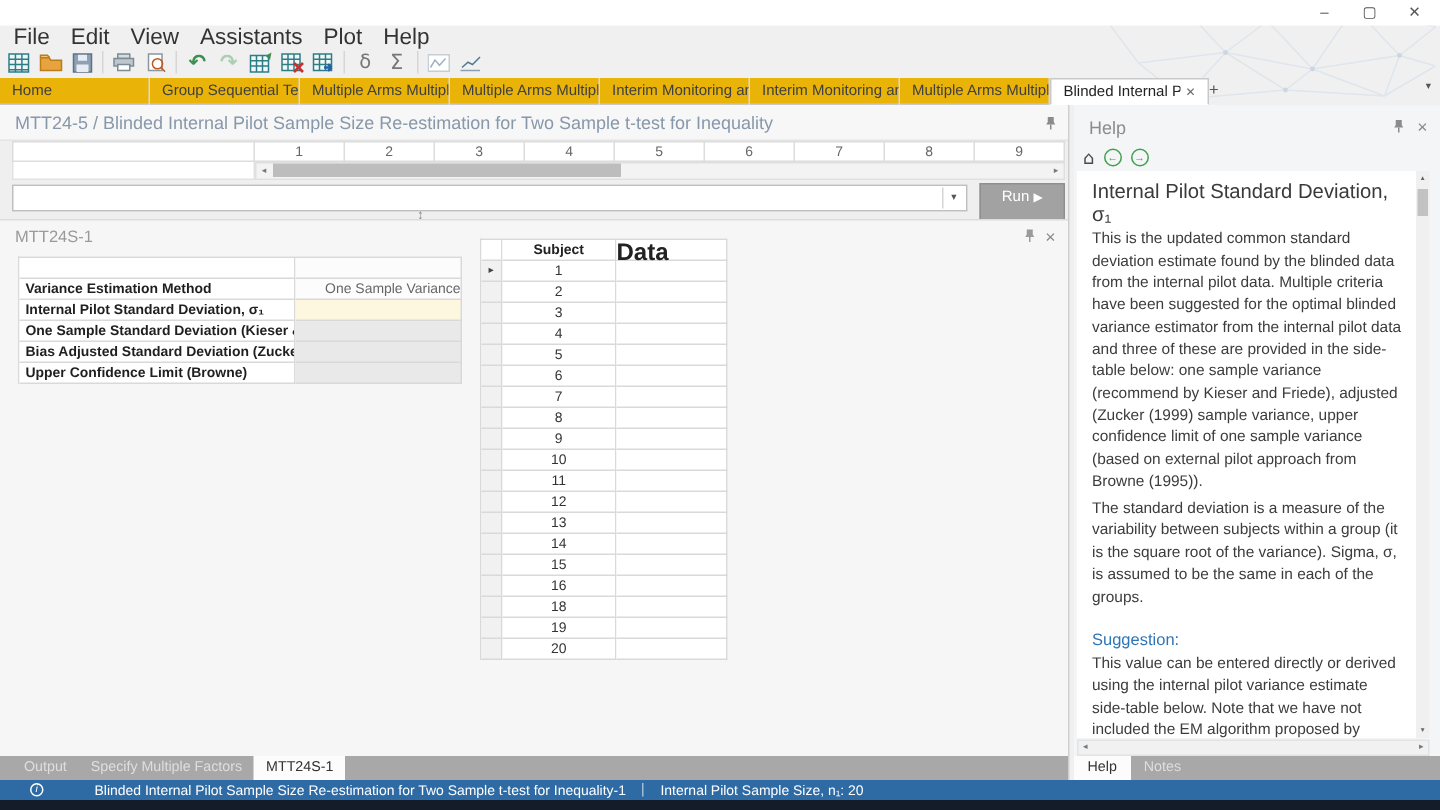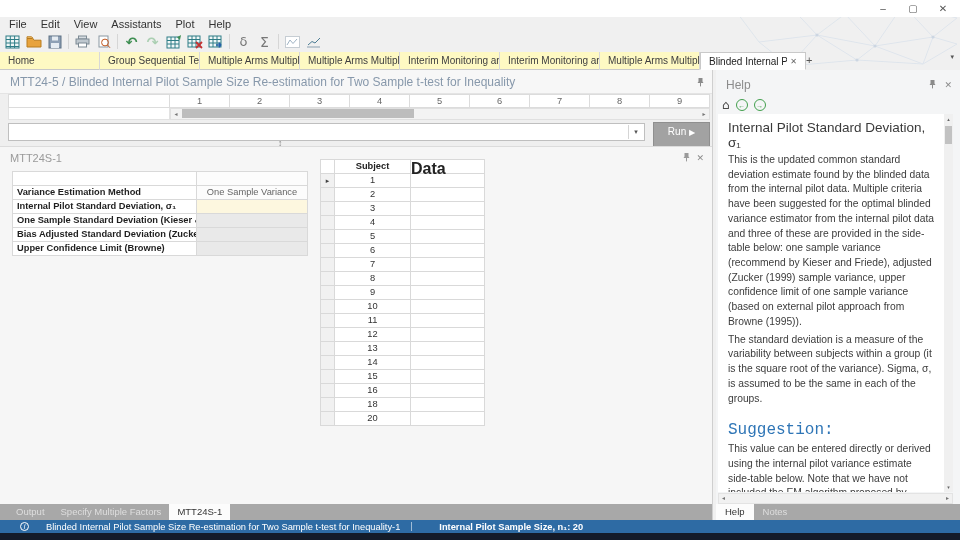--- a/index.html
+++ b/index.html
@@ -11,34 +11,34 @@
   .mesh { position:absolute; right:0; top:0; pointer-events:none; }
 
   
   .titlebar { position:absolute; left:0; top:0; width:960px; height:17px; background:#fff; }
   .win-controls { position:absolute; right:2px; top:0; height:17px; display:flex; }
   .win-btn { width:30px; height:17px; display:flex; align-items:center; justify-content:center;
              font-size:10px; color:#555; }
 
   
   .menubar { position:absolute; left:2px; top:17px; width:700px; height:14px; display:flex;
-             align-items:center; font-size:11px; color:#333; background:transparent; }
+             align-items:center; font-size:15px; color:#333; background:transparent; }
   .menu-item { padding:0 7px; }
 
   
   .toolbar { position:absolute; left:0; top:31px; width:720px; height:21px; display:flex;
              align-items:center; padding-left:2px; }
   .tool { width:21px; height:18px; display:flex; align-items:center; justify-content:center; }
   .tool-sep { width:1px; height:15px; background:#d6d6d6; margin:0 3px; }
   .glyph-green { color:#3e8e52; font-size:14px; font-weight:bold; font-family:"DejaVu Sans",sans-serif; }
   .glyph-pale  { color:#abcfb2; font-size:14px; font-weight:bold; font-family:"DejaVu Sans",sans-serif; }
   .glyph-gray  { color:#777;    font-size:12px; font-family:"DejaVu Sans",sans-serif; }
 
   
-  .tabbar { position:absolute; left:0; top:52px; width:796px; height:18px; background:#fef9c3;
+  .tabbar { position:absolute; left:0; top:52px; width:796px; height:18px; background:#eab308;
             border-bottom:1px solid #c9c9c9; display:flex; }
   .tab { flex:none; width:100px; height:18px; line-height:17px; font-size:10px; color:#404040;
          padding:0 8px; border-right:1px solid #d8d8d8; white-space:nowrap; overflow:hidden; }
   .tab.active { width:106px; background:#fff; border:1px solid #c9c9c9; border-bottom:1px solid #fff;
                 color:#222; display:flex; align-items:center; }
   .tab.active .tab-label { flex:1; overflow:hidden; white-space:nowrap; }
   .tab-close { font-size:8px; color:#666; margin-left:3px; }
   .tab-plus { width:20px; text-align:center; font-size:11px; color:#555; line-height:17px; }
   .tab-overflow { position:absolute; right:6px; top:53px; font-size:7px; color:#555; }
 
@@ -80,21 +80,21 @@
   .subpanel-title { position:absolute; left:10px; top:5px; font-size:11px; color:#9a9a9a; }
   .panel-icons { position:absolute; right:8px; top:5px; display:flex; gap:6px; align-items:center; }
   .pin-svg, .close-tiny { color:#8b8b8b; font-size:9px; }
 
   .param-table { position:absolute; left:12px; top:24px; width:296px;
                  border-top:1px solid #d9d9d9; border-left:1px solid #d9d9d9; background:#fff; }
   .prow { display:flex; height:14px; }
   .pcell { border-right:1px solid #d9d9d9; border-bottom:1px solid #d9d9d9; height:14px; }
   .p-label { width:184px; font-weight:bold; font-size:9.3px; color:#1f1f1f; padding:1px 0 0 4px;
              background:#fff; white-space:nowrap; overflow:hidden; }
-  .p-value { width:111px; text-align:center; font-size:9.3px; color:#666; background:#fcfcfc;
+  .p-value { width:111px; text-align:right; font-size:9.3px; color:#666; background:#fcfcfc;
              padding-top:1px; }
   .p-value.v-highlight { background:#fdf7df; }
   .p-value.v-disabled  { background:#e9e9e9; }
 
   .data-table { position:absolute; left:320px; top:12px; width:165px;
                 border-top:1px solid #d9d9d9; border-left:1px solid #d9d9d9; background:#fff; }
   .drow { display:flex; height:14px; }
   .dcell { border-right:1px solid #d9d9d9; border-bottom:1px solid #d9d9d9; height:14px; }
   .d-sel  { width:14px; background:#f1f1f1; font-size:7px; color:#444; text-align:center; line-height:13px; }
   .d-subj { width:76px; text-align:center; font-size:9.3px; color:#333; background:#fff; padding-top:1px; }
@@ -111,38 +111,38 @@
   .help-title { position:absolute; left:10px; top:8px; font-size:12px; color:#8c8c8c; }
   .help-head-icons { position:absolute; right:8px; top:9px; display:flex; gap:8px; align-items:center; }
   .help-nav { position:absolute; left:6px; top:27px; height:16px; display:flex; gap:6px; align-items:center; }
   .home-glyph { font-size:12px; color:#4a4a4a; font-family:"DejaVu Sans",sans-serif; }
   .nav-circle { width:12px; height:12px; border:1px solid #43a04e; border-radius:50%;
                 display:flex; align-items:center; justify-content:center; font-size:7px; color:#43a04e; }
   .help-content { position:absolute; left:2px; top:44px; width:226px; height:378px; background:#fff;
                   padding:6px 8px 0 10px; overflow:hidden; }
   .help-heading { font-size:13.5px; color:#3a3a3a; margin-bottom:2px; }
   .help-content p { font-size:10.3px; line-height:1.43; color:#3c3c3c; margin:3px 0; }
-  .help-sub { font-size:16px; color:#2e75b6; margin:15px 0 2px;font-family:Liberation Mono, monospace; }
+  .help-sub { font-size:11px; color:#2e75b6; margin:15px 0 2px; }
   .help-vscroll { position:absolute; left:228px; top:44px; width:9px; height:378px; background:#f0f0f0; }
   .vs-arrow { position:absolute; left:0; width:9px; font-size:5px; color:#666; text-align:center; }
   .vs-thumb { position:absolute; left:1px; top:12px; width:7px; height:18px; background:#c2c2c2; }
   .help-hscroll { position:absolute; left:2px; top:423px; width:235px; height:11px; background:#f1f1f1;
                   border:1px solid #e3e3e3; }
   .help-hs-arrow { position:absolute; top:0; font-size:6px; color:#777; line-height:9px; }
   .help-tabs { position:absolute; left:0; top:434px; width:244px; height:16px; background:#a8a8a8;
                display:flex; font-size:9.5px; line-height:16px; }
   .htab { padding:0 9px; color:#dedede; }
   .htab.active { background:#fcfcfc; color:#333; }
 
   
   .statusbar { position:absolute; left:0; top:520px; width:960px; height:13px; background:#2e6ba4;
                color:#fff; display:flex; align-items:center; font-size:9.3px; }
   .info-icon { width:9px; height:9px; border:1px solid #fff; border-radius:50%; margin-left:20px;
                font-size:7px; line-height:8px; text-align:center; font-style:italic; }
-  .status-msg { margin-left:17px; white-space:nowrap; }
+  .status-msg { margin-left:34px; white-space:nowrap; }
   .status-div { width:1px; height:9px; background:rgba(255,255,255,.55); margin:0 11px; }
   .bottomstrip { position:absolute; left:0; top:533px; width:960px; height:7px; background:#141b29; }
 </style>
 </head>
 <body>
 
 <div id="app">
 
   <svg class="mesh" width="235" height="70" viewBox="0 0 235 70">
     <g stroke="#dde4ec" stroke-width="1" fill="none" opacity="0.9">
@@ -447,20 +447,25 @@
             <div class="dcell d-subj">16</div>
             <div class="dcell d-data"></div>
           </div>
           <div class="drow">
             <div class="dcell d-sel"></div>
             <div class="dcell d-subj">18</div>
             <div class="dcell d-data"></div>
           </div>
           <div class="drow">
             <div class="dcell d-sel"></div>
+            <div class="dcell d-subj">19</div>
+            <div class="dcell d-data"></div>
+          </div>
+          <div class="drow">
+            <div class="dcell d-sel"></div>
             <div class="dcell d-subj">20</div>
             <div class="dcell d-data"></div>
           </div>
         </div>
     </div>
 
     <div class="doc-bottom-tabs">
         <div class="btab">Output</div>
         <div class="btab">Specify Multiple Factors</div>
         <div class="btab active">MTT24S-1</div>
@@ -503,17 +508,17 @@
     <div class="help-tabs">
         <div class="htab active">Help</div>
         <div class="htab">Notes</div>
       </div>
   </div>
 
   <div class="statusbar">
     <div class="info-icon">i</div>
     <div class="status-msg">Blinded Internal Pilot Sample Size Re-estimation for Two Sample t-test for Inequality-1</div>
     <div class="status-div"></div>
-    <div class="status-msg" style="margin-left:16px;font-weight:bold;">Internal Pilot Sample Size, n₁: 20</div>
+    <div class="status-msg" style="margin-left:0;">Internal Pilot Sample Size, n₁: 20</div>
   </div>
   <div class="bottomstrip"></div>
 
 </div>
 
 </body></html>

